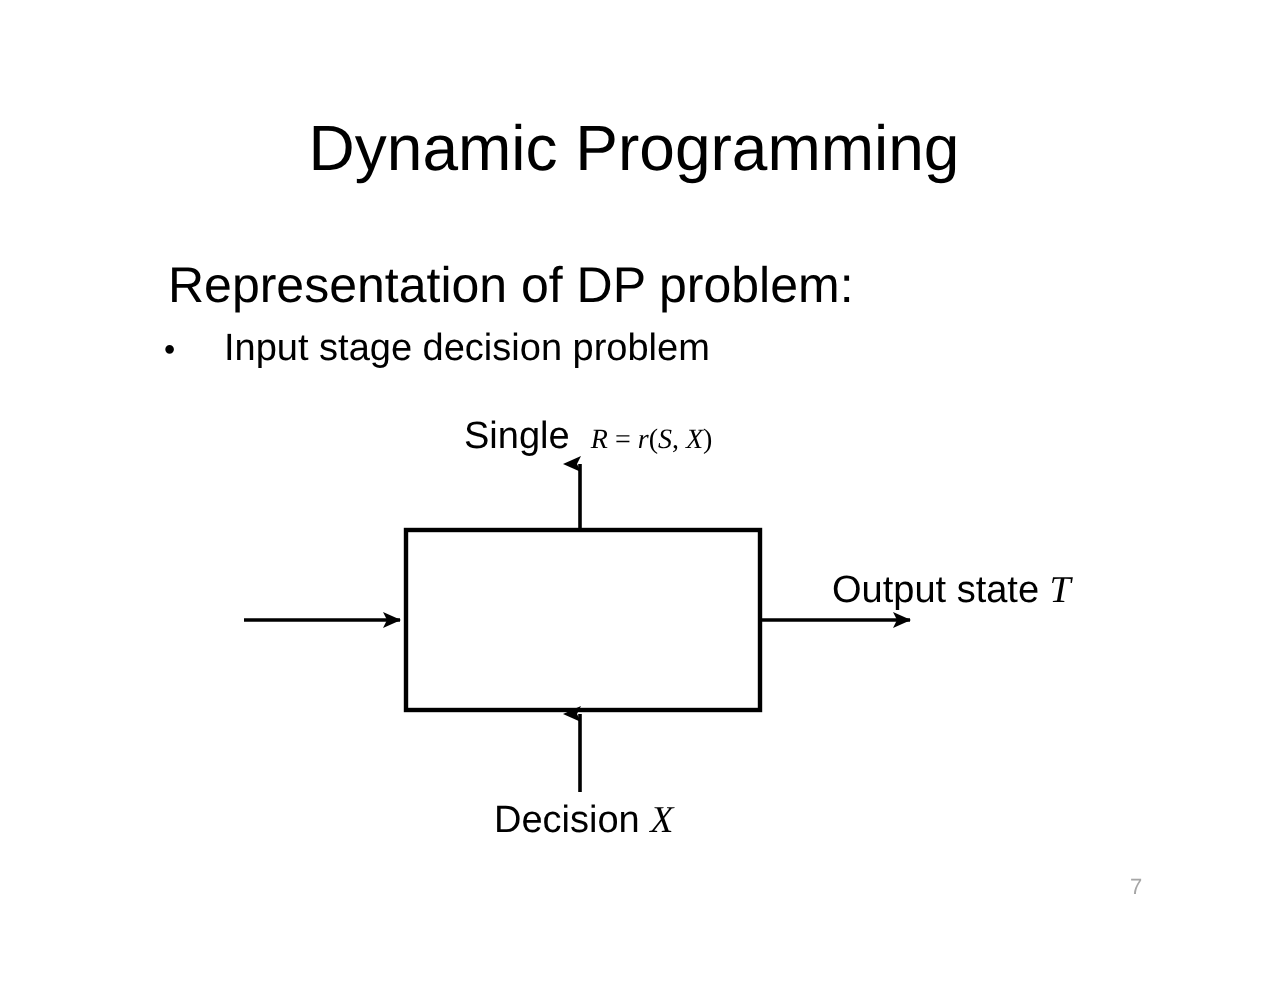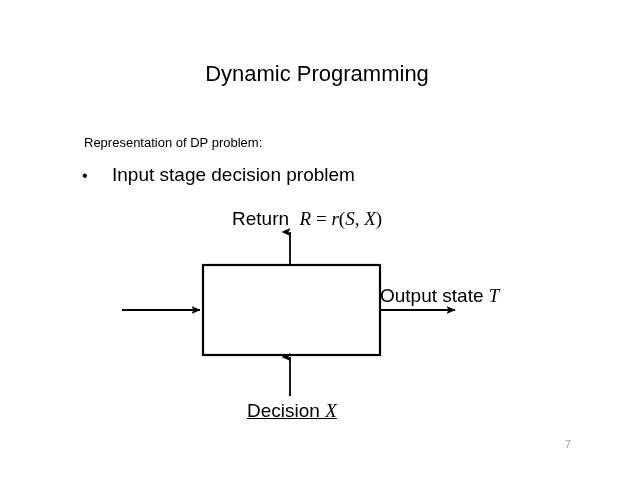--- a/index.html
+++ b/index.html
@@ -18,33 +18,33 @@
   }
 
   
   #slide-title {
     position: absolute;
     left: 0;
     top: 56px;
     width: 634px;
     text-align: center;
     font-family: "Liberation Sans", sans-serif;
-    font-size: 22px;
+    font-size: 32px;
     line-height: 36px;
     font-weight: 400;
     color: #000000;
     letter-spacing: 0px;
   }
 
   
   #body-lead {
     position: absolute;
     left: 84px;
     top: 131px;
-    font-size: 13px;
+    font-size: 25px;
     line-height: 24px;
     font-weight: 400;
     white-space: nowrap;
   }
   #bullet-row {
     position: absolute;
     left: 82px;
     top: 163px;
     display: flex;
     align-items: baseline;
@@ -71,21 +71,21 @@
     height: 493px;
   }
 
   .mathv {
     font-family: "Liberation Serif", serif;
     font-style: italic;
     font-size: 19px;
   }
   .mathexpr {
     font-family: "Liberation Serif", serif;
-    font-size: 19px;
+    font-size: 14px;
   }
   .mathexpr i {
     font-style: italic;
   }
 
   
   .dlabel {
     position: absolute;
     font-family: "Liberation Sans", sans-serif;
     font-size: 19px;
@@ -95,27 +95,26 @@
   }
   #label-return {
     left: 232px;
     top: 208px;
   }
   #label-input {
     left: 91px;
     top: 285px;
   }
   #label-output {
-    left: 380px;
+    left: 416px;
     top: 285px;
   }
   #label-decision {
     left: 247px;
     top: 400px;
-    text-decoration: underline;
   }
 
   
   #page-number {
     position: absolute;
     left: 556px;
     top: 437px;
     width: 24px;
     text-align: center;
     font-family: "Liberation Sans", sans-serif;
@@ -153,21 +152,21 @@
     <line x1="122" y1="310" x2="200" y2="310" stroke="#000000" stroke-width="1.8" marker-end="url(#arrowhead-right)"></line>
 
     <line x1="380" y1="310" x2="455" y2="310" stroke="#000000" stroke-width="1.8" marker-end="url(#arrowhead-right)"></line>
 
     <line x1="290" y1="266" x2="290" y2="232" stroke="#000000" stroke-width="1.8" marker-end="url(#arrowhead-up)"></line>
 
     <line x1="290" y1="396" x2="290" y2="357" stroke="#000000" stroke-width="1.8" marker-end="url(#arrowhead-up)"></line>
   </svg>
 
   <div class="dlabel" id="label-return">
-    <span>Return</span><span>&nbsp;&nbsp;</span><span class="mathexpr"><i>R</i><span> = </span><i>r</i><span>(</span><i>S</i><span>, </span><i>X</i><span>)</span></span>
+    <span>Single</span><span>&nbsp;&nbsp;</span><span class="mathexpr"><i>R</i><span> = </span><i>r</i><span>(</span><i>S</i><span>, </span><i>X</i><span>)</span></span>
   </div>
 
 
   <div class="dlabel" id="label-output">
     <span>Output state</span><span>&nbsp;</span><span class="mathv">T</span>
   </div>
 
   <div class="dlabel" id="label-decision">
     <span>Decision</span><span>&nbsp;</span><span class="mathv">X</span>
   </div>

